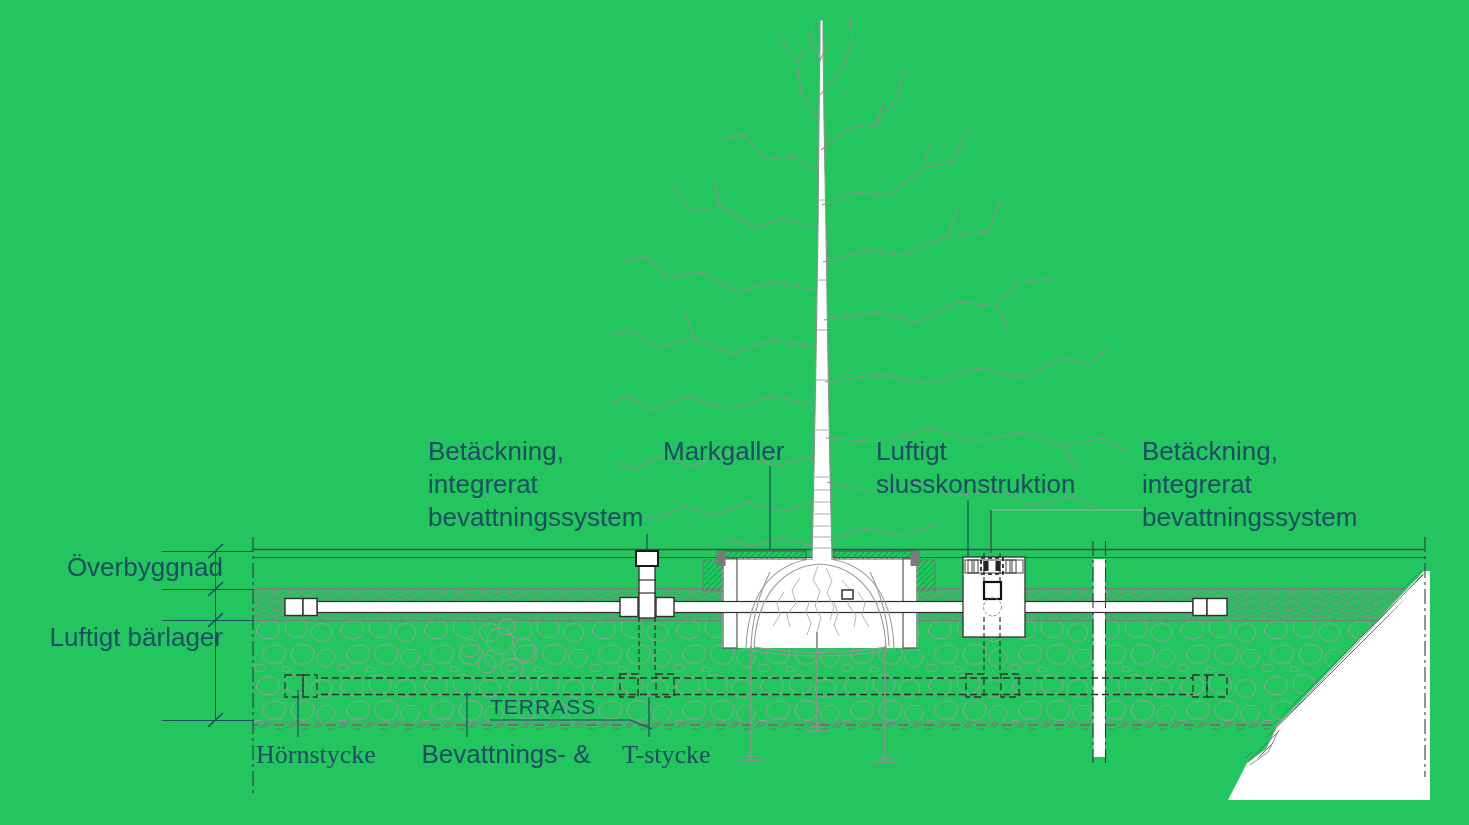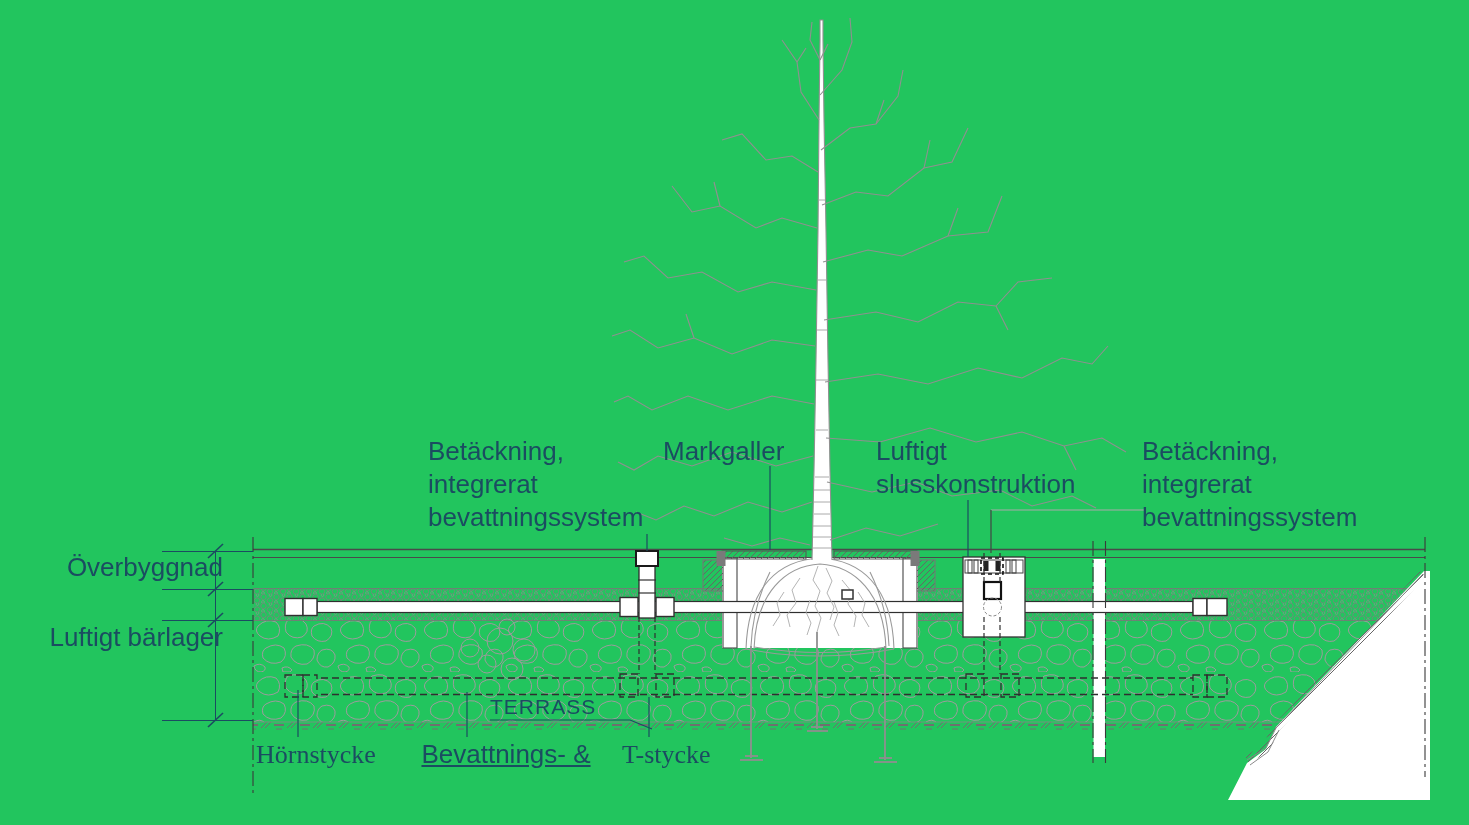--- a/index.html
+++ b/index.html
@@ -291,19 +291,19 @@
   <div>bevattningssystem</div>
 </div>
 
 <div class="lbl right" style="top:551px;">Överbyggnad</div>
 <div class="lbl right" style="top:585px;margin-top:36px;">Luftigt bärlager</div>
 
 <div class="lbl caps" style="left:490px;top:690px;">TERRASS</div>
 
 <div class="lbl" style="left:256px;top:738px;font-family:Liberation Serif, serif;">Hörnstycke</div>
 
-<div class="lbl center" style="left:414px;top:738px;width:184px;text-decoration:underline;">
+<div class="lbl center" style="left:414px;top:738px;width:184px;">
   <div>Bevattnings- &amp;</div>
 </div>
 
 <div class="lbl" style="left:622px;top:738px;font-family:Liberation Serif, serif;">T-stycke</div>
 
 </div>
 
 </body></html>

